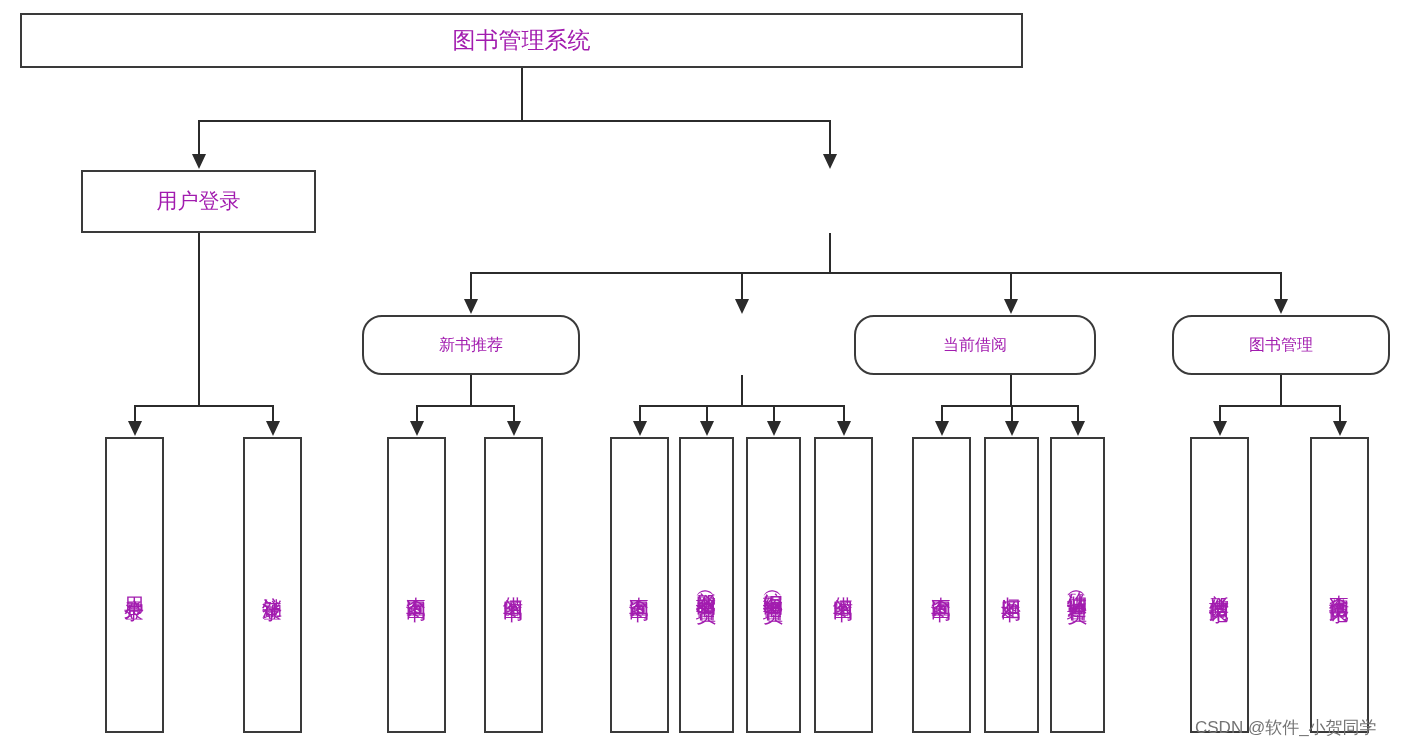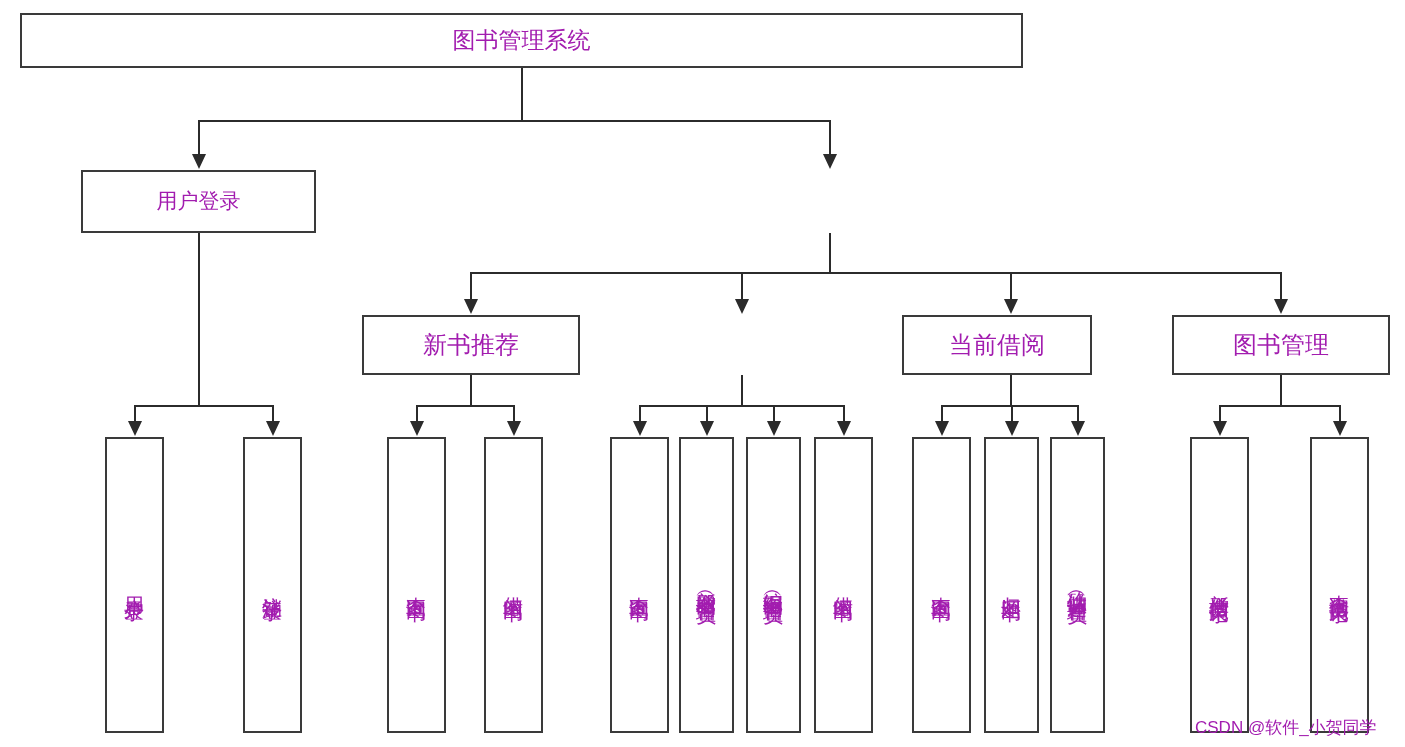--- a/index.html
+++ b/index.html
@@ -27,21 +27,21 @@
     color: #a21caf;
     display: flex;
     align-items: center;
     justify-content: center;
     text-align: center;
     line-height: 1.15;
     z-index: 3;
   }
   .node.root        { font-size: 23px; }
   .node.level2      { font-size: 21px; }
-  .node.level3      { font-size: 24px; }
+  .node.level3      { font-size: 16px; border-radius: 20px; }
 
   
   .node.leaf {
     font-size: 20px;
     align-items: center;
     justify-content: center;
     padding: 4px 0;
   }
   .node.leaf .vtext {
     writing-mode: vertical-rl;
@@ -68,21 +68,21 @@
     border-left: 7px solid transparent;
     border-right: 7px solid transparent;
     border-top: 15px solid #2b2b2b;
     z-index: 2;
   }
 
   
   #watermark {
     position: absolute;
     font-size: 17px;
-    color: #a21caf;
+    color: #737373;
     white-space: nowrap;
     z-index: 5;
     font-family: "Liberation Sans", "DejaVu Sans", sans-serif;
   }
 </style>
 </head>
 <body>
 
 <div id="canvas">
     <div class="node root" style="left: 20px; top: 13px; width: 1003px; height: 55px;">
@@ -101,21 +101,21 @@
     <div class="hline" style="left: 471px; top: 272px; width: 810px;"></div>
     <div class="vline" style="left: 470px; top: 272px; height: 28px;"></div>
     <div class="arrow" style="left: 464px; top: 299px;"></div>
     <div class="node level3" style="left: 362px; top: 315px; width: 218px; height: 60px;">
       <span>新书推荐</span>
     </div>
     <div class="vline" style="left: 741px; top: 272px; height: 28px;"></div>
     <div class="arrow" style="left: 735px; top: 299px;"></div>
     <div class="vline" style="left: 1010px; top: 272px; height: 28px;"></div>
     <div class="arrow" style="left: 1004px; top: 299px;"></div>
-    <div class="node level3" style="left: 902px; top: 315px; width: 190px; height: 60px;">
+    <div class="node level3" style="left: 854px; top: 315px; width: 242px; height: 60px;">
       <span>当前借阅</span>
     </div>
     <div class="vline" style="left: 1280px; top: 272px; height: 28px;"></div>
     <div class="arrow" style="left: 1274px; top: 299px;"></div>
     <div class="node level3" style="left: 1172px; top: 315px; width: 218px; height: 60px;">
       <span>图书管理</span>
     </div>
     <div class="vline" style="left: 198px; top: 233px; height: 172px;"></div>
     <div class="hline" style="left: 135px; top: 405px; width: 138px;"></div>
     <div class="vline" style="left: 134px; top: 405px; height: 17px;"></div>

